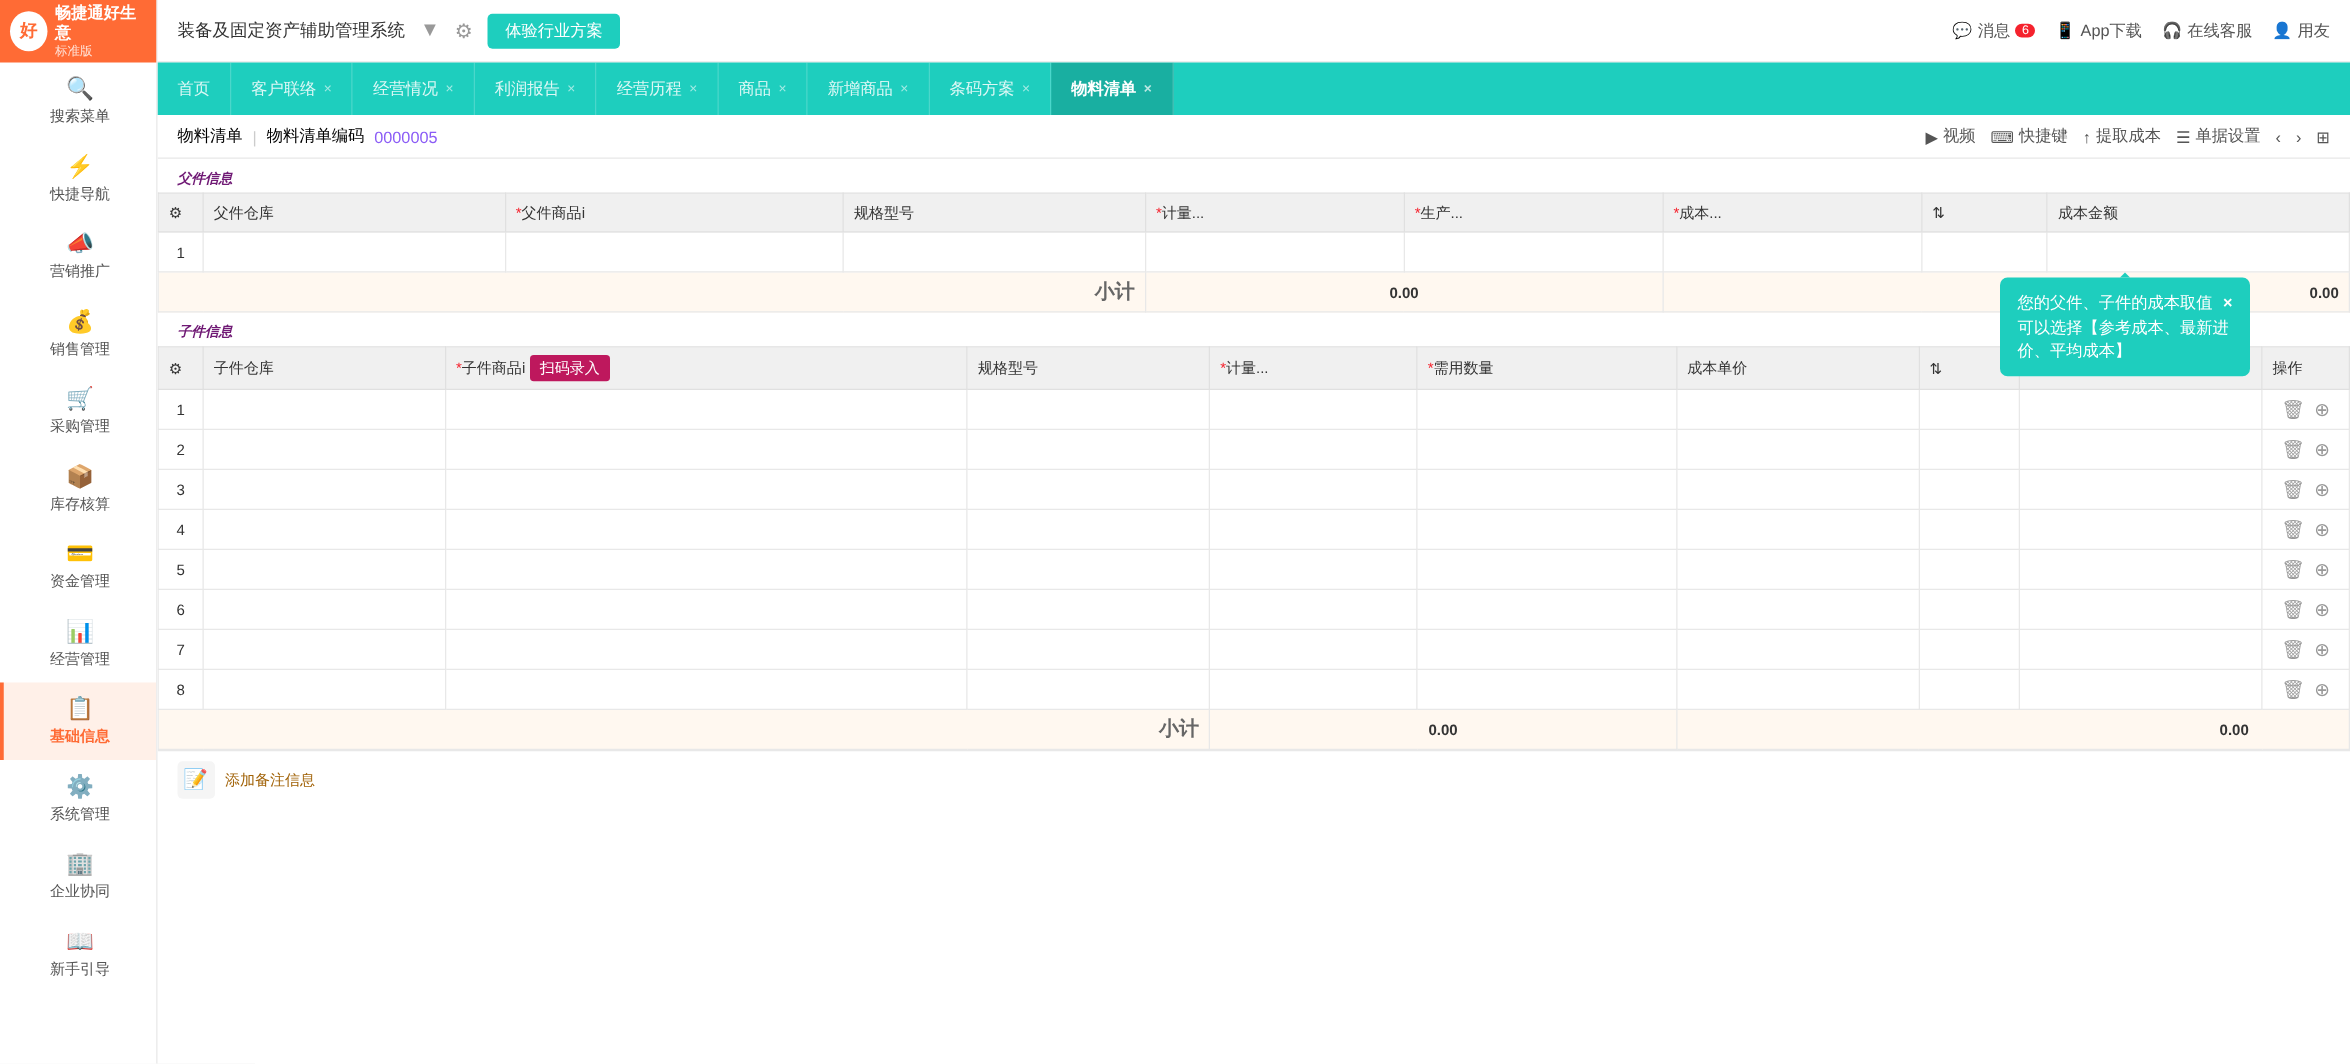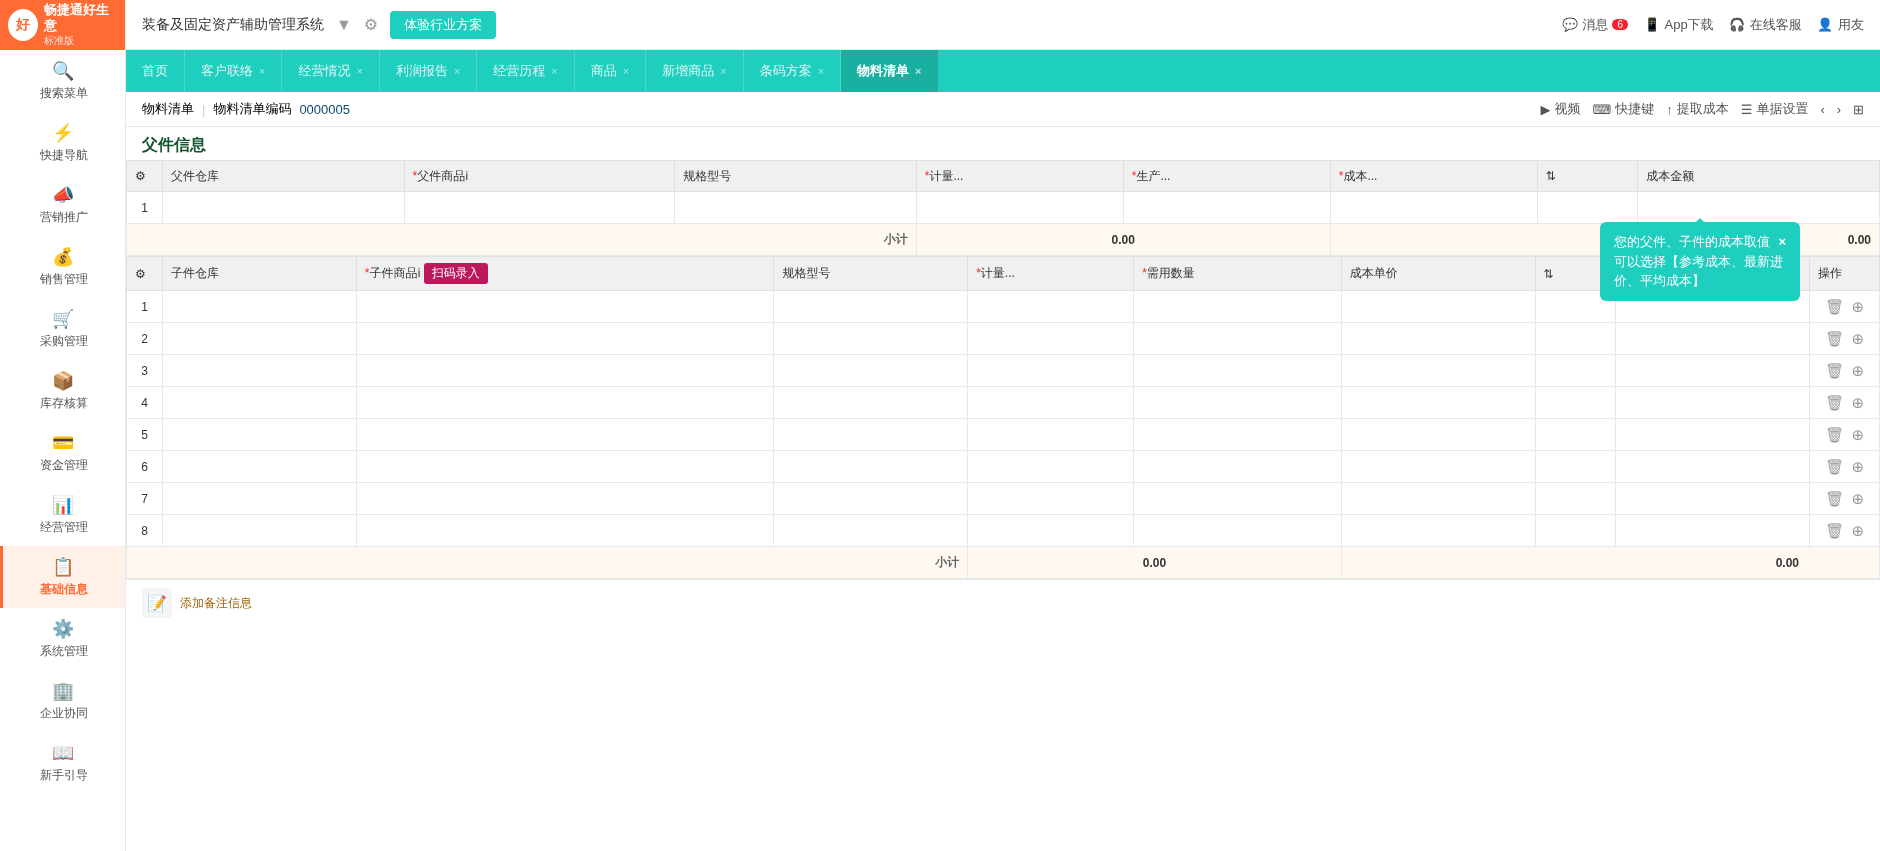--- a/index.html
+++ b/index.html
@@ -109,21 +109,21 @@
     .content-header {
       display: flex;
       align-items: center;
       padding: 8px 16px;
       border-bottom: 1px solid #e8e8e8;
       gap: 16px;
       flex-shrink: 0;
     }
     .content-breadcrumb { display: flex; align-items: center; gap: 8px; font-size: 13px; }
     .breadcrumb-sep { color: #ccc; }
-    .breadcrumb-code { color: #0c4a6e; }
+    .breadcrumb-code { color: #8b5cf6; }
 
     .content-toolbar {
       margin-left: auto;
       display: flex; align-items: center; gap: 12px; font-size: 13px;
     }
     .toolbar-item { display: flex; align-items: center; gap: 4px; cursor: pointer; color: #555; }
 
     
     .tooltip-bubble {
       position: absolute;
@@ -147,22 +147,23 @@
       border: 4px solid transparent;
       border-bottom-color: #1ecebe;
     }
     .tooltip-close {
       cursor: pointer; float: right; margin-left: 8px; font-weight: bold;
     }
 
     
     .section { flex-shrink: 0; }
     .section-title {
-      font-size: 16px; font-weight: bold; color: #14532d;
+      font-size: 11px; font-weight: bold; color: #701a75;
       padding: 8px 16px 4px;
+      font-style: italic;
     }
 
     
     .data-table {
       width: 100%;
       border-collapse: collapse;
       font-size: 12px;
     }
     .data-table th {
       background: #f0f0f0;
@@ -178,21 +179,21 @@
       border: 1px solid #e8e8e8;
       padding: 4px 8px;
       color: #333;
       height: 32px;
     }
     .subtotal-row td {
       background: #fff8f0 !important;
       font-weight: bold;
       color: #333;
     }
-    .subtotal-label { color: #666; font-size: 12px; }
+    .subtotal-label { color: #666; font-size: 16px; }
     .settings-col { width: 36px; text-align: center; }
     .row-num-col { width: 36px; text-align: center; color: #999; }
     .action-col { width: 70px; text-align: center; }
 
     .scan-btn {
       background: #be185d; color: white; border: none;
       padding: 2px 8px; border-radius: 3px; cursor: pointer; font-size: 12px;
     }
 
     .action-icon { cursor: pointer; color: #999; font-size: 15px; margin: 0 2px; }
@@ -443,20 +444,21 @@
             <tr class="subtotal-row">
               <td colspan="4" style="text-align:right;"><span class="subtotal-label">小计</span></td>
               <td colspan="2" style="text-align:center;">0.00</td>
               <td colspan="3" style="text-align:right;">0.00</td>
             </tr>
           </tbody>
         </table>
       </div>
 
       <div class="section">
+        <div class="section-title">子件信息</div>
         <table class="data-table">
           <thead>
             <tr>
               <th class="settings-col">⚙</th>
               <th>子件仓库</th>
               <th>
                 <span class="required">*</span>子件商品ℹ
                 <button class="scan-btn">扫码录入</button>
               </th>
               <th>规格型号</th>

